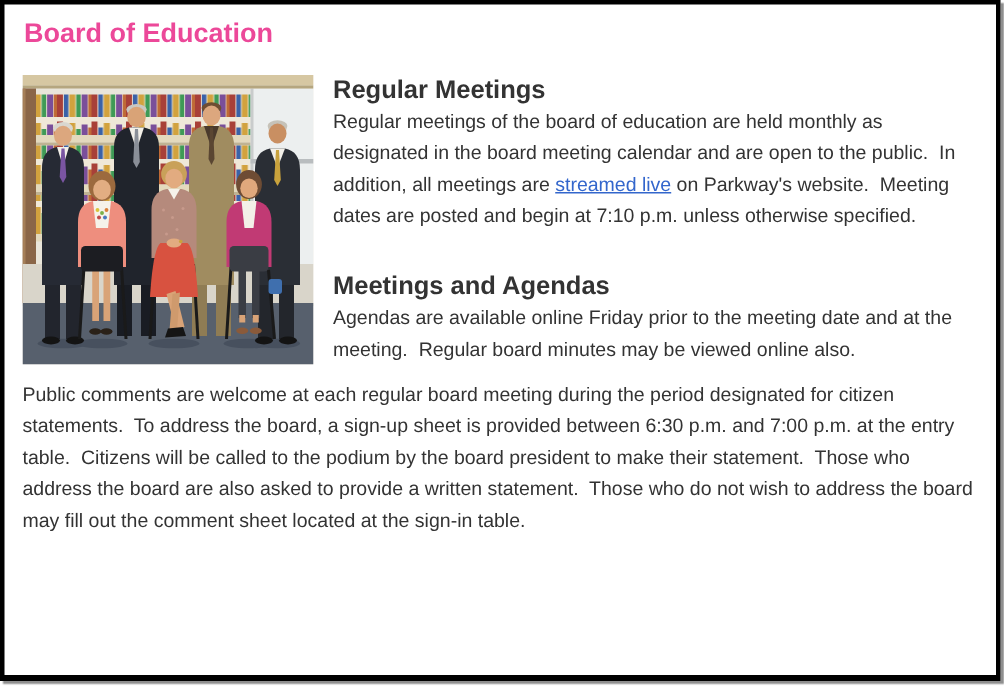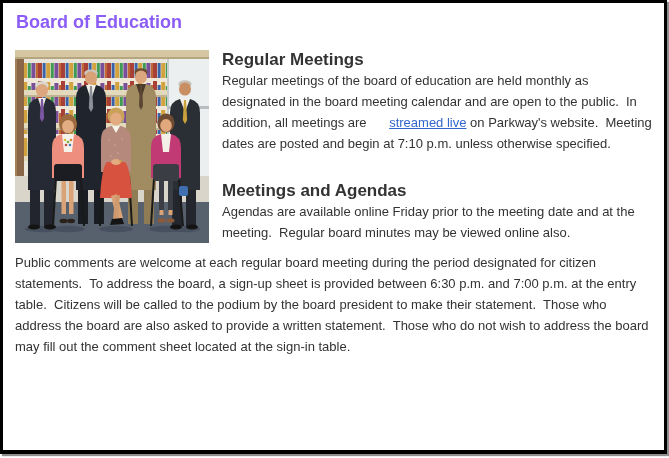--- a/index.html
+++ b/index.html
@@ -13,42 +13,42 @@
     width: 667px; height: 454px;
     border: 3px solid #000;
     border-bottom-width: 4px;
     background: #fff;
     padding: 6px 8px 0 12px;
     box-shadow: 2px 2px 1px #8f8f8f;
   }
   h1.page-title {
     font-size: 18px; line-height: 22px;
     margin: 2px 0 16px 1px;
-    color: #8b5cf6; font-weight: bold;
+    color: #ec4899; font-weight: bold;
     letter-spacing: 0;
   }
   .media-row { display: flex; }
   .photo {
     width: 194px; height: 193px; flex: none;
     margin-top: 1px;
   }
   .right-col { margin-left: 13px; width: 432px; }
   h2.sec-heading {
     font-size: 17px; line-height: 21px;
     margin: 0; color: #333; font-weight: bold;
   }
   p.sec-body {
     font-size: 13px; line-height: 21px;
     margin: 0; color: #333;
     white-space: pre-wrap;
   }
   .right-col .sect-first p.sec-body { margin-bottom: 26px; }
   .full-sections { margin-top: 9px; }
   .sect-addressing p.sec-body { margin-bottom: 17px; }
-  a.inline-link { color: #3366cc; text-decoration: underline; cursor: pointer; margin-left: 19px; }
+  a.inline-link { color: #3366cc; text-decoration: underline; cursor: pointer; }
 </style>
 </head>
 <body>
 
 <div class="page">
 
   <h1 class="page-title">Board of Education</h1>
 
   <div class="media-row">
 

